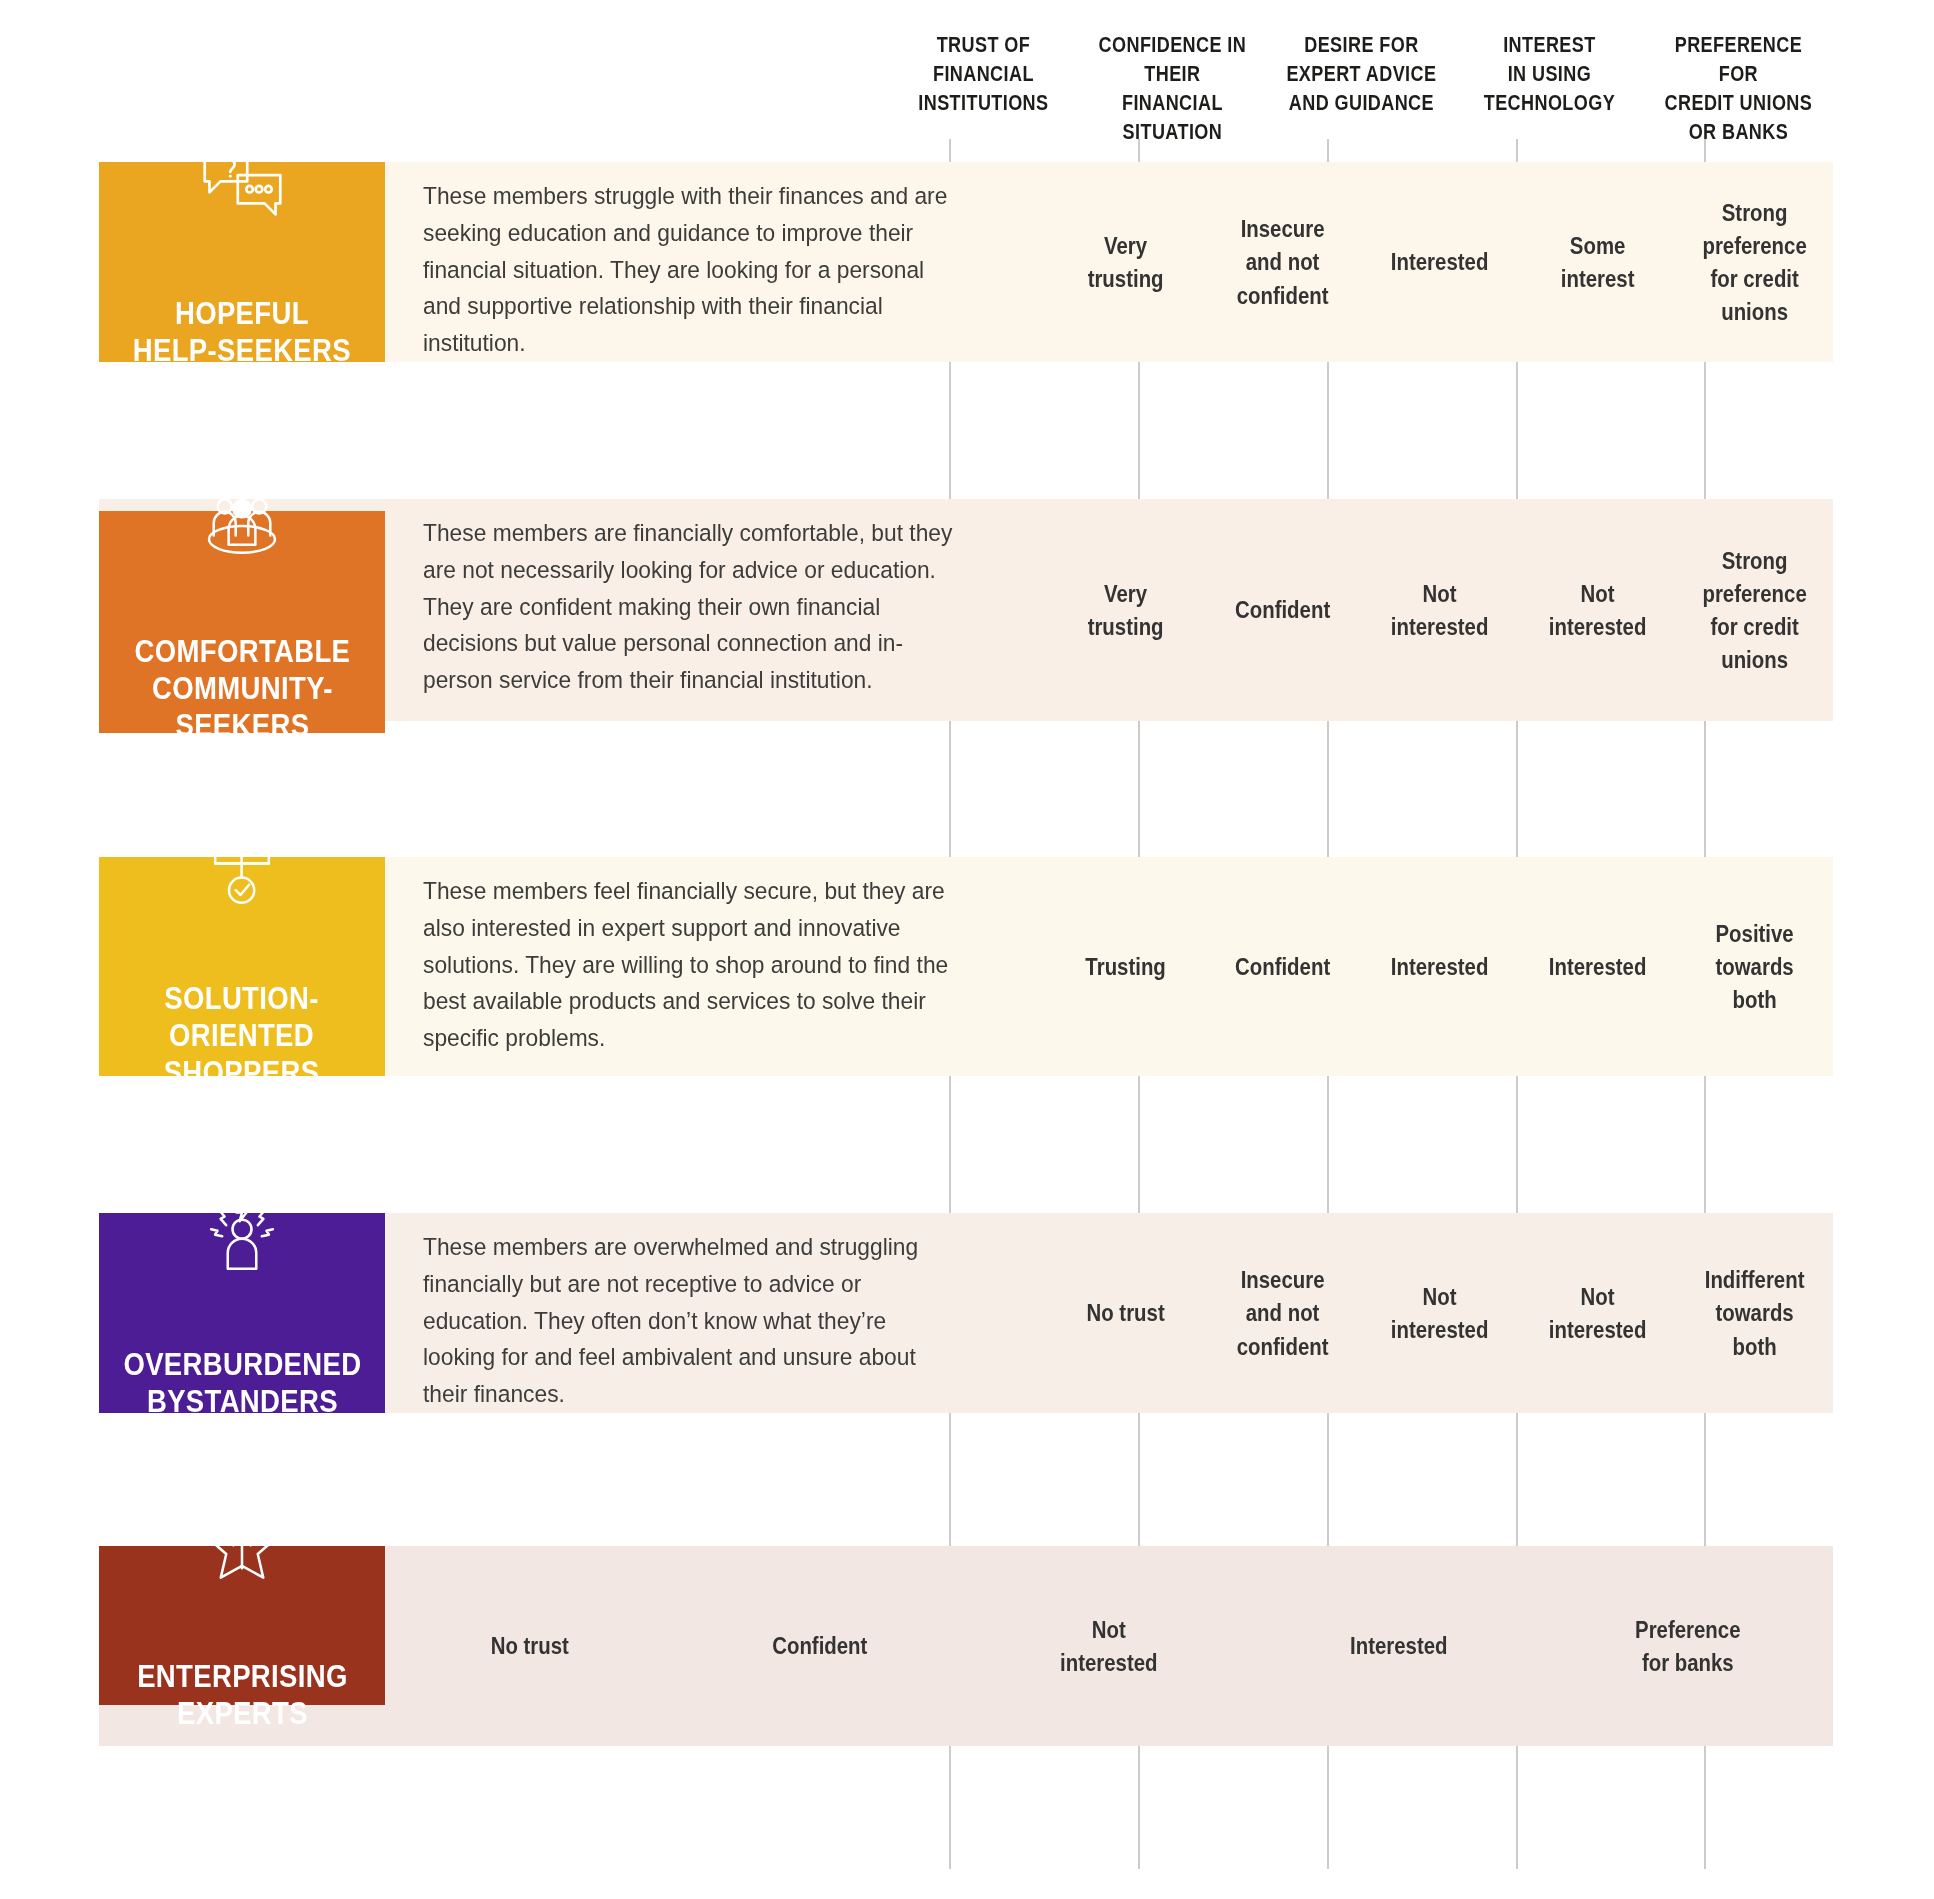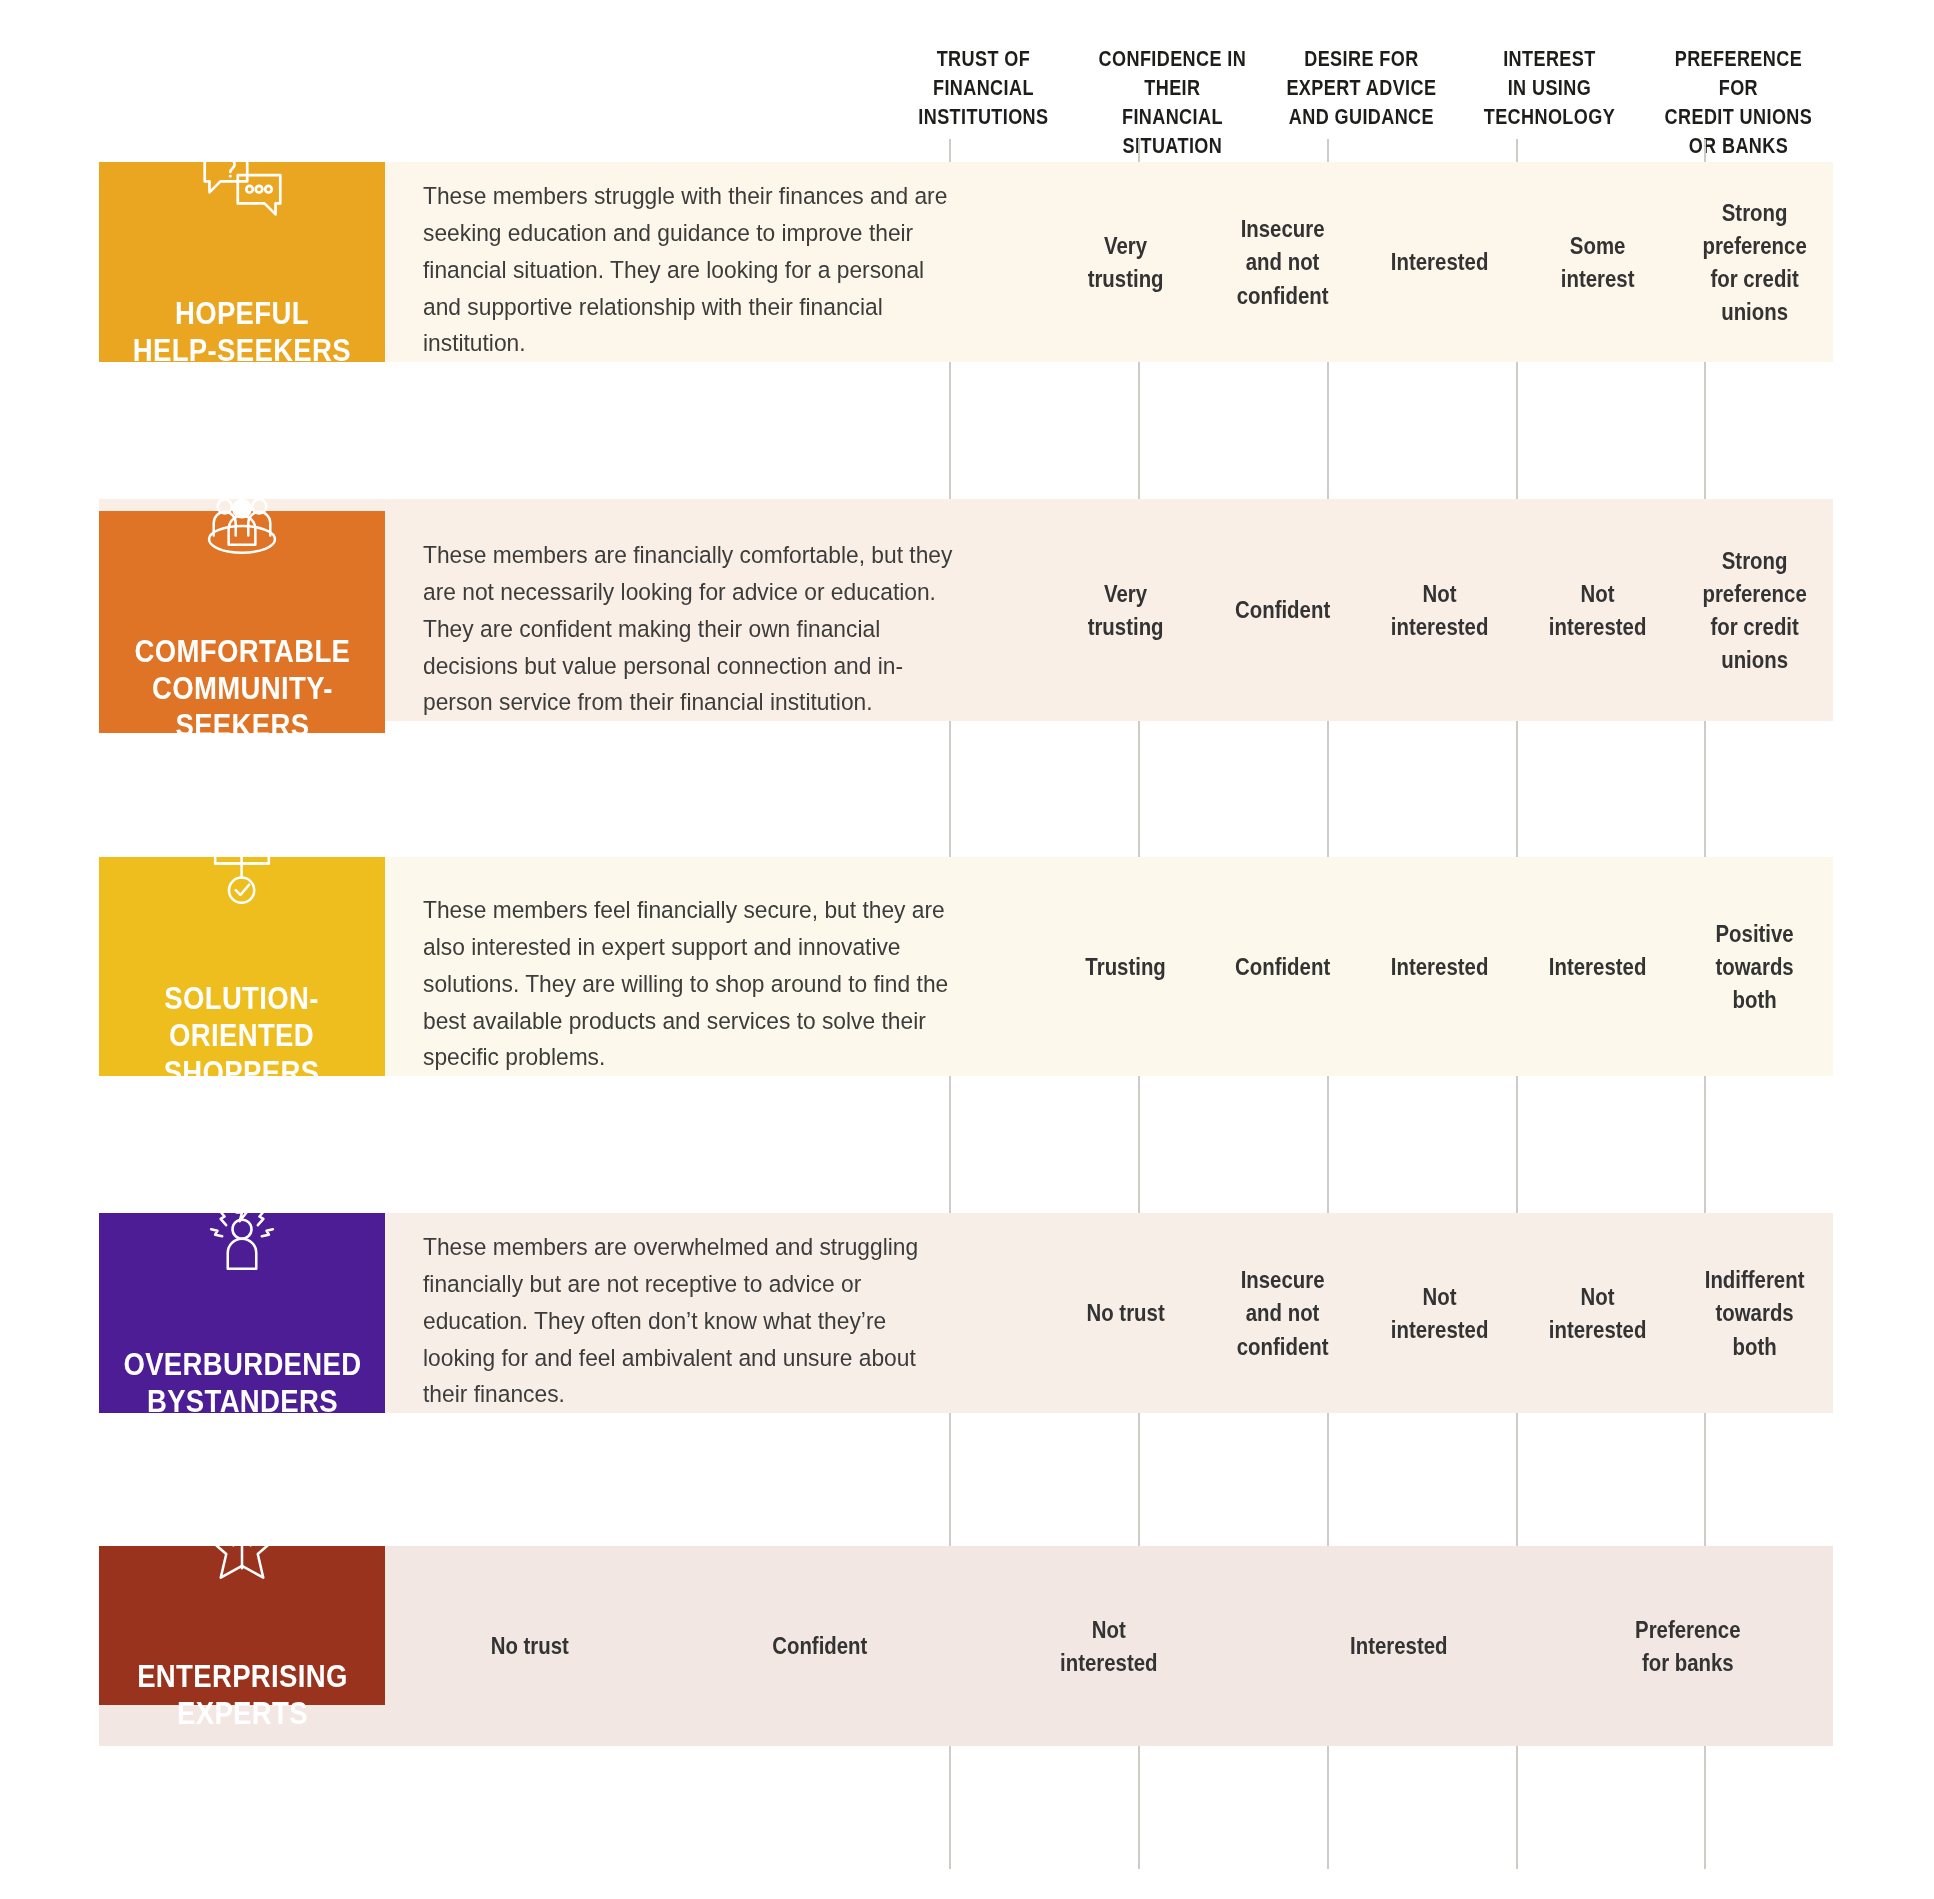--- a/index.html
+++ b/index.html
@@ -20,21 +20,21 @@
     width: 1934px;
     height: 1899px;
     background: #ffffff;
     overflow: hidden;
   }
 
   
   .header-row {
     position: absolute;
     left: 889px;
-    top: 44px;
+    top: 30px;
     width: 944px;
     height: 111px;
     display: flex;
   }
   .col-head {
     flex: 1 1 0;
     text-align: center;
     font-family: "Liberation Sans Narrow", "Liberation Sans", sans-serif;
     font-weight: 700;
     font-size: 22px;
@@ -99,23 +99,23 @@
     text-align: center;
     text-transform: uppercase;
     transform: scaleX(0.86);
     white-space: pre-line;
   }
 
   .desc {
     flex: 0 0 662px;
     width: 662px;
     box-sizing: border-box;
-    padding: 0 46px 0 38px;
-    display: flex;
-    align-items: flex-end;
+    padding: 16px 46px 0 38px;
+    display: flex;
+    align-items: flex-start;
   }
   .desc p {
     margin: 0;
     font-family: "Liberation Sans Narrow", "Liberation Sans", sans-serif;
     font-size: 24.5px;
     line-height: 1.50;
     color: #3c3c3b;
     transform: scaleX(0.93);
     transform-origin: left center;
     width: 107%;

